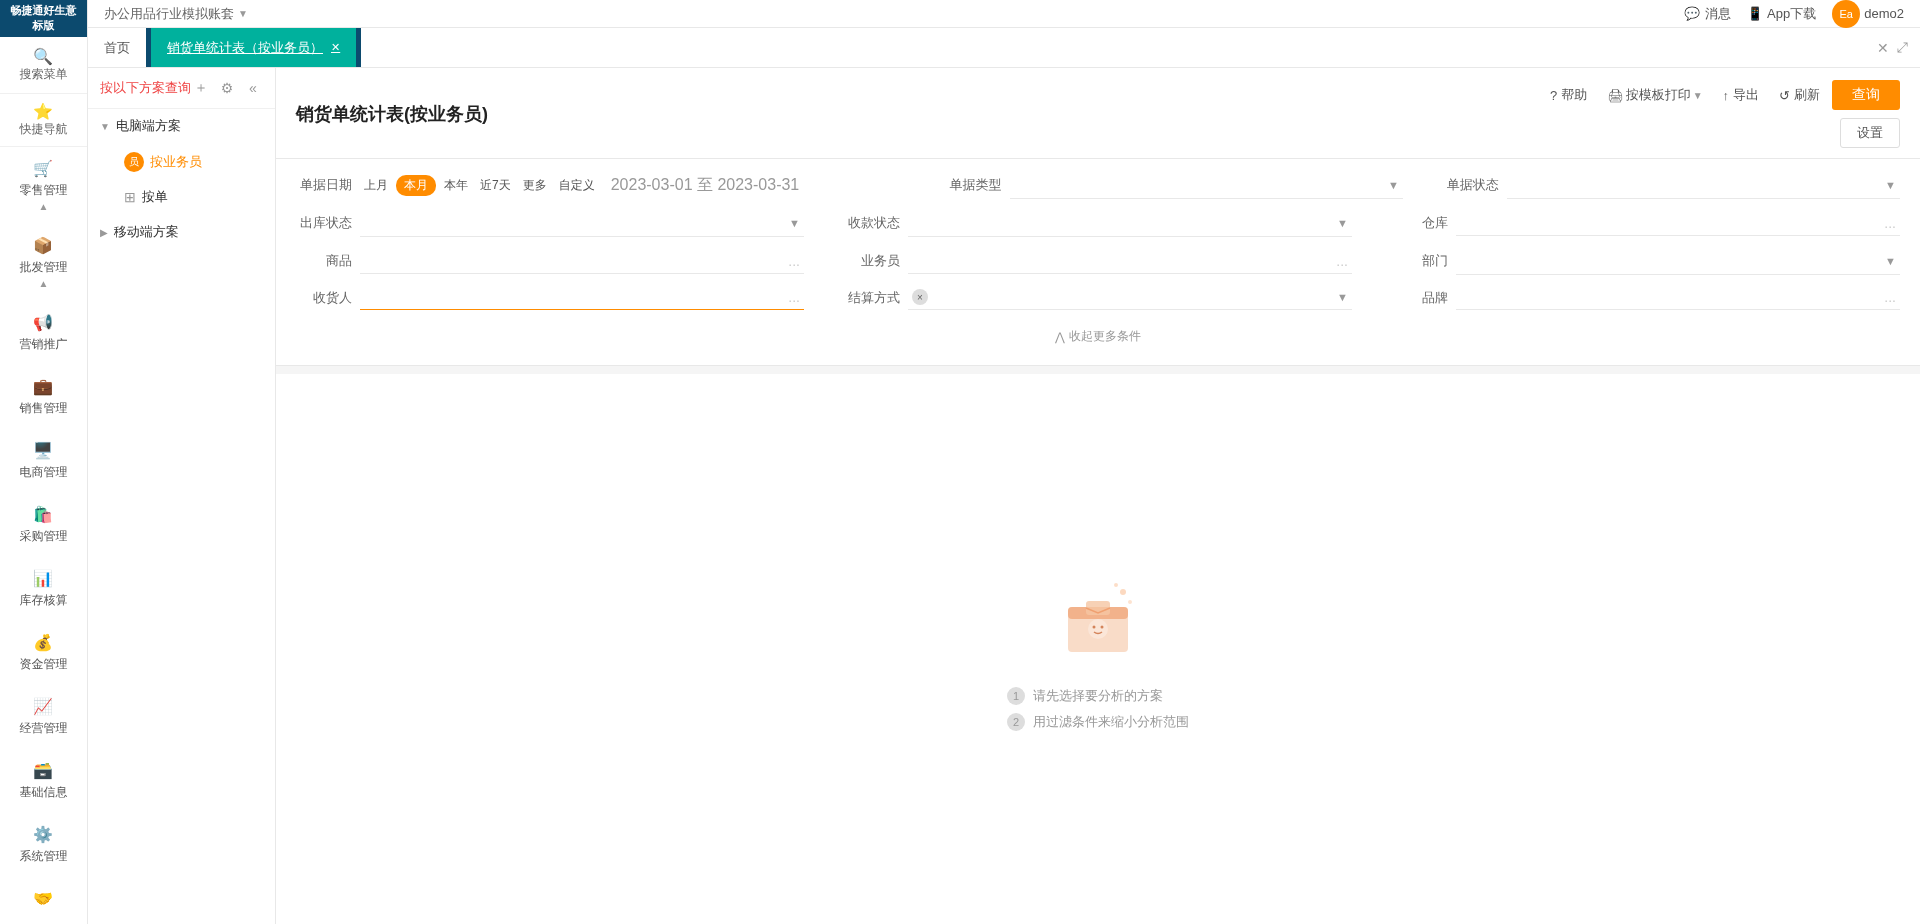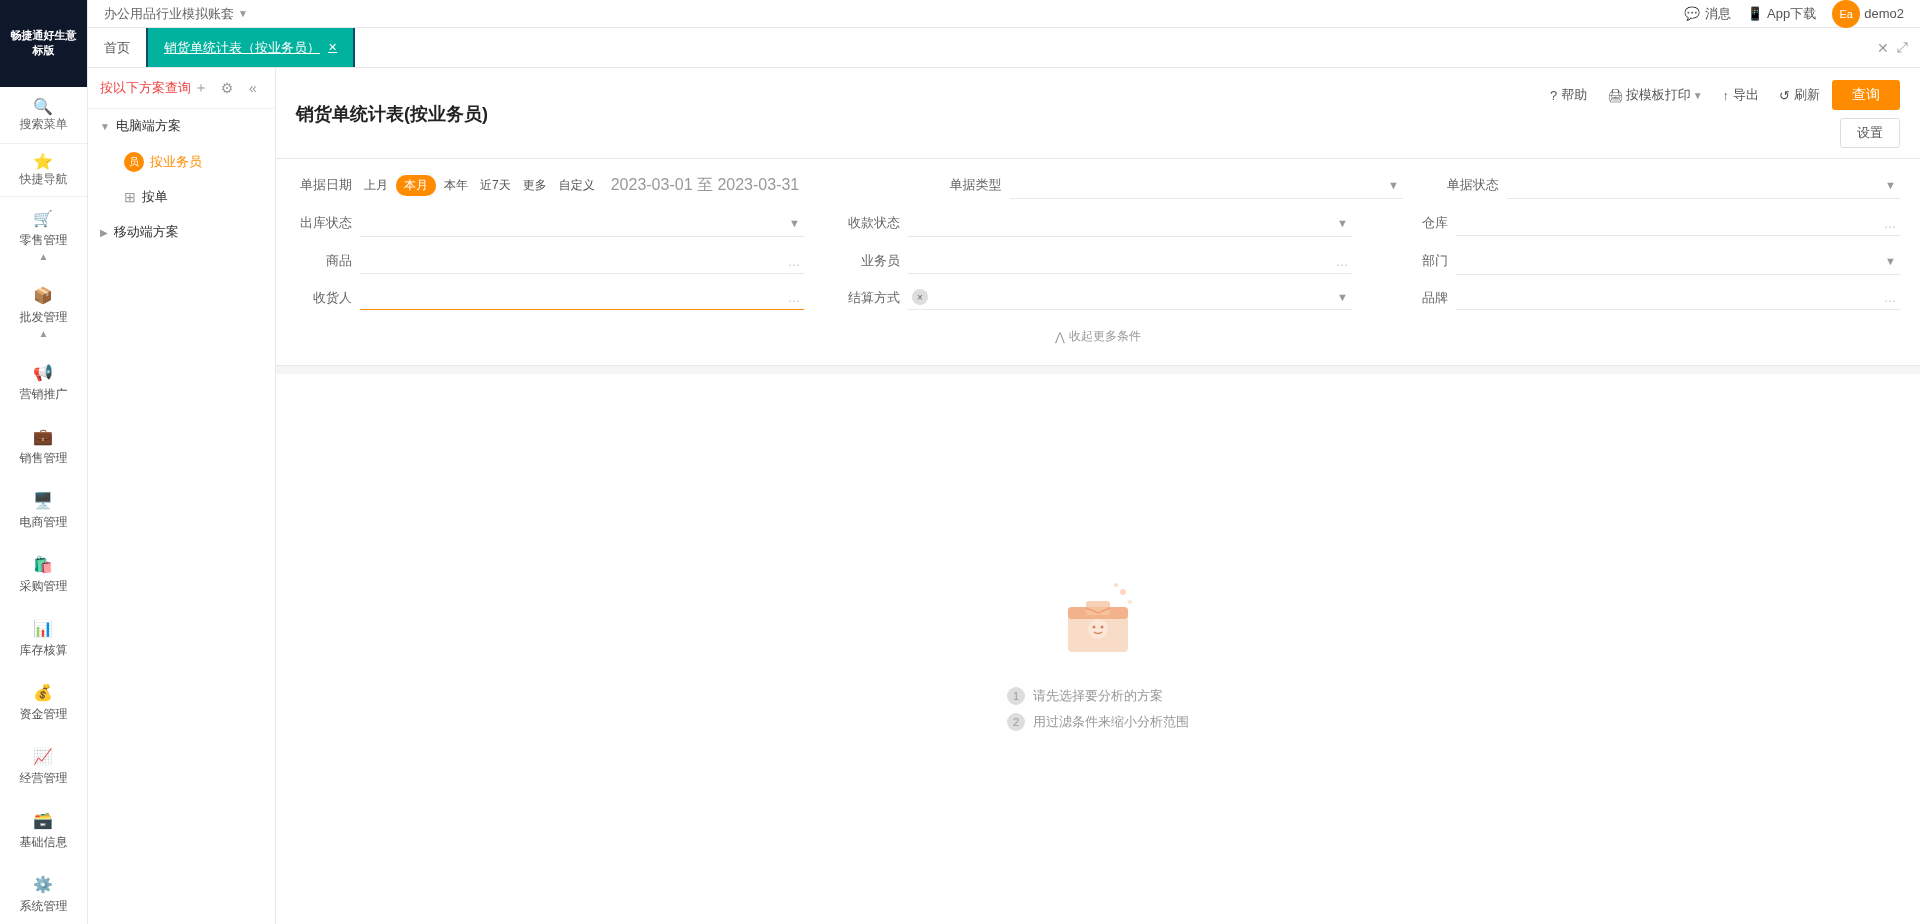--- a/index.html
+++ b/index.html
@@ -1,41 +1,41 @@
 <!DOCTYPE html>
 <html><head>
   <meta charset="utf-8">
   <style>
     * { margin: 0; padding: 0; box-sizing: border-box; }
     body { font-family: 'Microsoft YaHei', 'PingFang SC', sans-serif; font-size: 13px; background: #f0f2f5; color: #333; display: flex; height: 924px; overflow: hidden; }
 
     
     .sidebar { width: 88px; background: #fff; display: flex; flex-direction: column; align-items: center; border-right: 1px solid #e8e8e8; flex-shrink: 0; }
-    .sidebar-logo { width: 100%; background: #0f172a; padding: 28px 8px; text-align: center; cursor: pointer; }
+    .sidebar-logo { width: 100%; background: #0c4a6e; padding: 3px 8px; text-align: center; cursor: pointer; }
     .sidebar-logo .logo-text { color: #fff; font-size: 11px; line-height: 1.4; font-weight: bold; }
     .sidebar-search { width: 100%; padding: 10px 0; text-align: center; color: #666; font-size: 12px; cursor: pointer; border-bottom: 1px solid #f0f0f0; }
     .sidebar-quick { width: 100%; padding: 8px 0; text-align: center; color: #666; font-size: 12px; cursor: pointer; border-bottom: 1px solid #f0f0f0; }
     .sidebar-item { width: 100%; padding: 12px 0; text-align: center; color: #555; font-size: 12px; cursor: pointer; display: flex; flex-direction: column; align-items: center; gap: 2px; }
     .sidebar-item .item-icon { font-size: 16px; margin-bottom: 2px; }
     .sidebar-item .arrow { font-size: 10px; color: #999; }
 
     
     .main { flex: 1; display: flex; flex-direction: column; overflow: hidden; }
 
     
     .header { height: 28px; background: #fff; display: flex; align-items: center; justify-content: space-between; padding: 8px 16px; border-bottom: 1px solid #e8e8e8; flex-shrink: 0; }
     .header-left { display: flex; align-items: center; gap: 8px; font-size: 13px; color: #666; }
     .header-dropdown { display: flex; align-items: center; gap: 4px; cursor: pointer; }
     .header-right { display: flex; align-items: center; gap: 16px; font-size: 13px; color: #555; }
     .header-right-item { display: flex; align-items: center; gap: 4px; cursor: pointer; }
     .avatar { width: 28px; height: 28px; border-radius: 50%; background: #ff8c00; display: flex; align-items: center; justify-content: center; color: #fff; font-size: 11px; }
 
     
     .tabs { height: 40px; background: #fff; display: flex; align-items: center; padding: 0 0 0 0; border-bottom: 1px solid #e8e8e8; flex-shrink: 0; }
-    .tab { height: 100%; display: flex; align-items: center; padding: 0 16px; font-size: 13px; cursor: pointer; border-right: 2px solid #0c4a6e; color: #555; gap: 8px; text-align: center; }
+    .tab { height: 100%; display: flex; align-items: center; padding: 0 16px; font-size: 13px; cursor: pointer; border-right: 5px solid #0c4a6e; color: #555; gap: 8px; text-align: center; }
     .tab.active { background: #00b19d; color: #fff; text-decoration: underline; }
     .tab-home { background: #fff; color: #555; }
     .tab-close { font-size: 11px; cursor: pointer; }
     .tab-maximize { margin-left: auto; padding: 0 12px; font-size: 14px; color: #999; cursor: pointer; display: flex; align-items: center; gap: 8px; }
 
     
     .content { flex: 1; display: flex; overflow: hidden; background: #f5f5f5; }
 
     
     .left-panel { width: 188px; background: #fff; border-right: 1px solid #e8e8e8; flex-shrink: 0; overflow-y: auto; }

